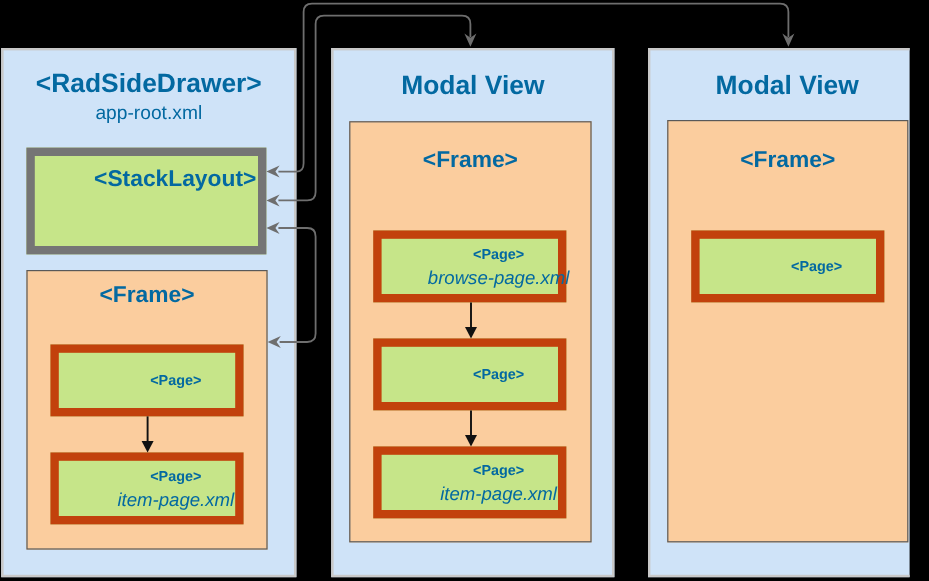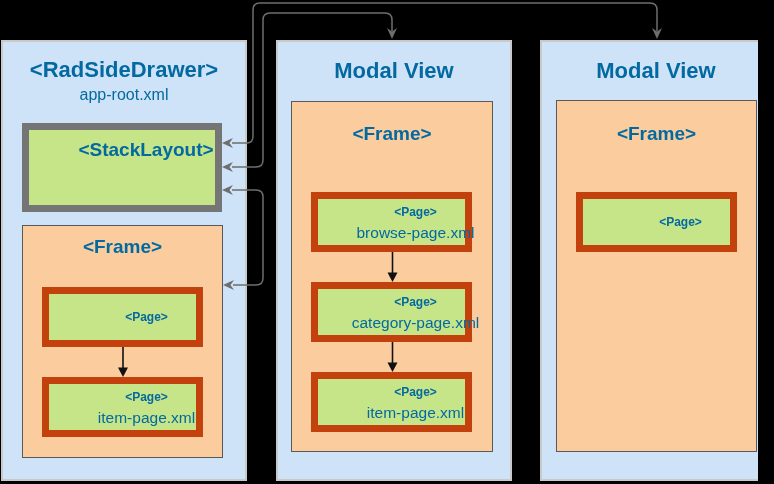--- a/index.html
+++ b/index.html
@@ -19,21 +19,21 @@
   .box{
     position:absolute;box-sizing:border-box;display:flex;flex-direction:column;
     align-items:center;text-align:center;
   }
   .orange{background:#fbcd9e;border:1px solid #595959;}
   .green{background:#c6e589;border:7px solid #c2410c;padding-left:48px;}
   .stack{border-color:#757575;}
   .tag{font-weight:bold;font-size:19px;line-height:24px;white-space:nowrap;}
   .sub{font-size:15.5px;line-height:21px;white-space:nowrap;}
   .page .tag{font-size:12px;line-height:22px;}
-  .page .sub{line-height:20px;}
+  .page .sub{line-height:20px;font-style:italic;}
   .page{justify-content:center;}
   svg.overlay{position:absolute;left:0;top:0;pointer-events:none;}
 </style>
 </head>
 <body>
 
 <div class="canvas">
 
   <div class="column" style="left:1px;top:40px;width:246px;height:441px;"></div>
   <div class="col-title" style="left:1px;top:57px;width:246px;">&lt;RadSideDrawer&gt;</div>
@@ -63,21 +63,20 @@
     <div class="tag">&lt;Frame&gt;</div>
   </div>
 
   <div class="box green page" style="left:311px;top:192px;width:161px;height:60px;">
     <div class="tag">&lt;Page&gt;</div>
     <div class="sub">browse-page.xml</div>
   </div>
 
   <div class="box green page" style="left:311px;top:282px;width:161px;height:60px;">
     <div class="tag">&lt;Page&gt;</div>
-    <div class="sub">category-page.xml</div>
   </div>
 
   <div class="box green page" style="left:311px;top:372px;width:161px;height:60px;">
     <div class="tag">&lt;Page&gt;</div>
     <div class="sub">item-page.xml</div>
   </div>
 
   <div class="column" style="left:540px;top:40px;width:232px;height:441px;"></div>
   <div class="col-title" style="left:540px;top:58px;width:232px;">Modal View</div>
 

